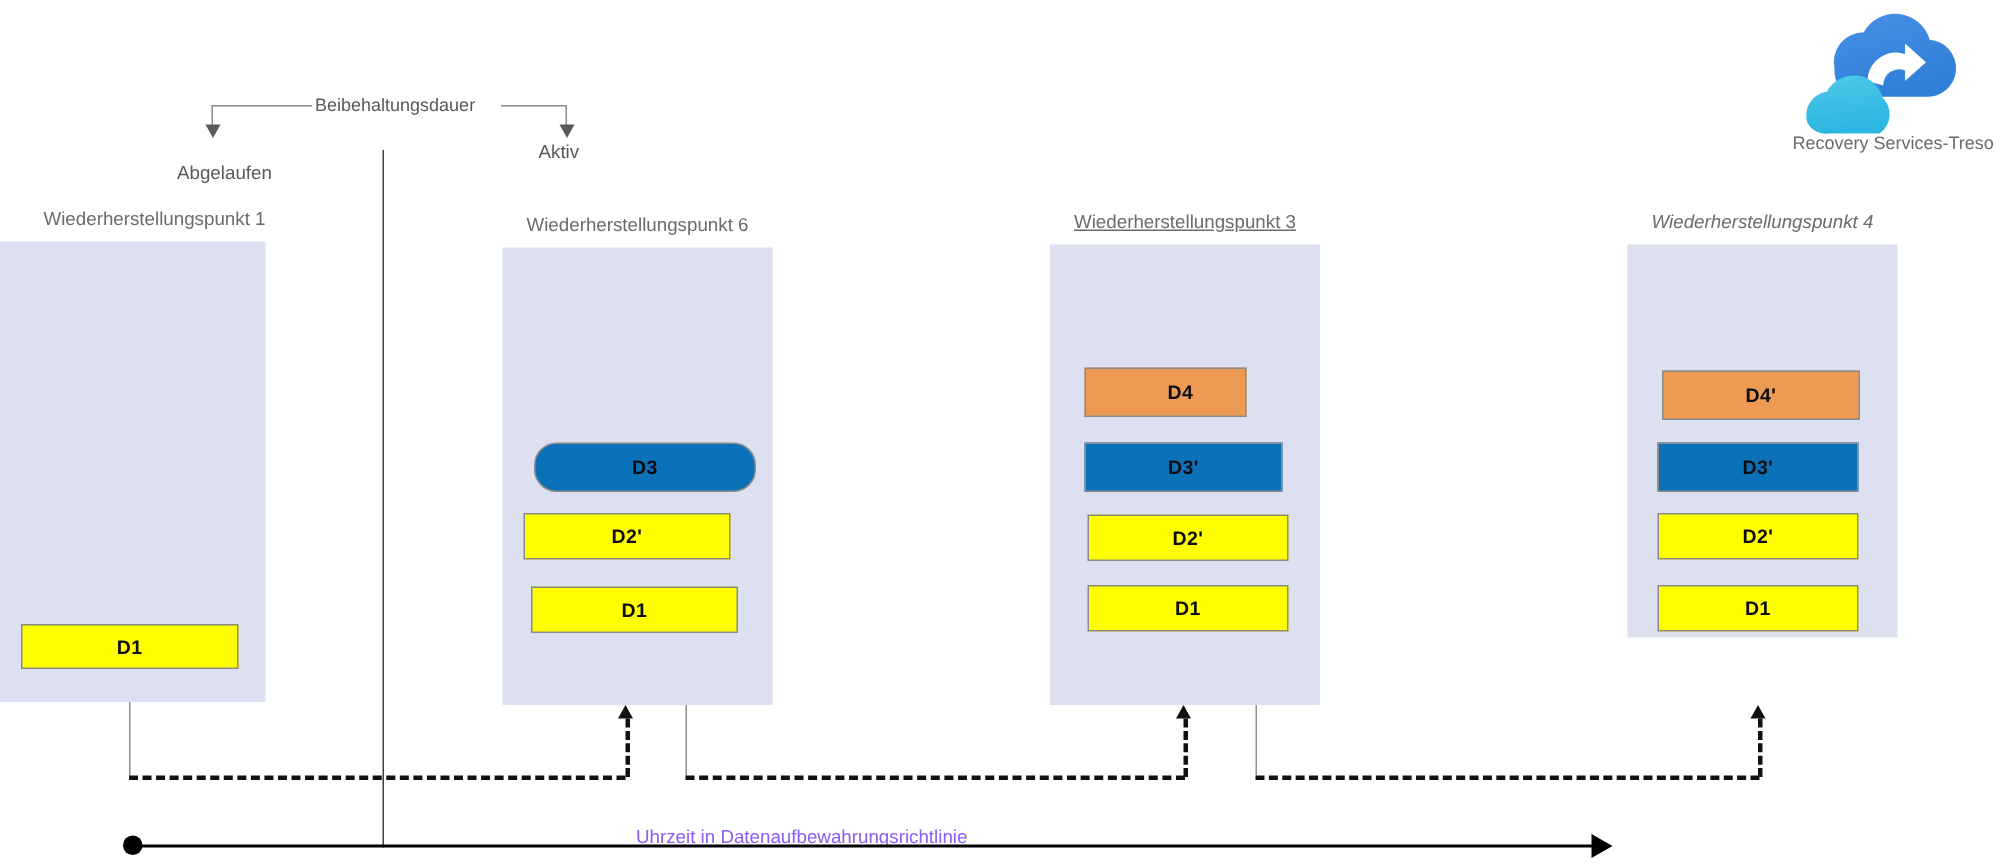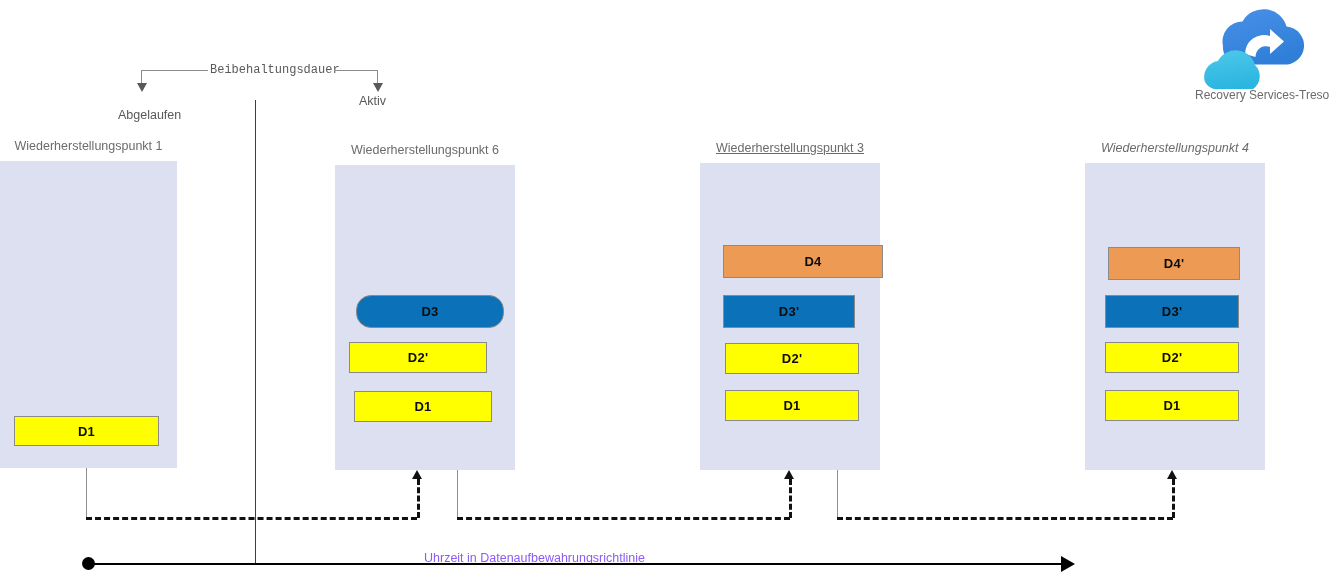--- a/index.html
+++ b/index.html
@@ -15,21 +15,20 @@
     font-family: "Liberation Sans", sans-serif;
     overflow: hidden;
   }
 
   
   .retention-label {
     position: absolute;
     font-size: 12px;
     color: #595959;
     white-space: nowrap;
-    font-family: Liberation Mono, monospace;
   }
   .bracket-h {
     position: absolute;
     height: 0;
     border-top: 1.5px solid #8c8c8c;
   }
   .bracket-v {
     position: absolute;
     width: 0;
     border-left: 1.5px solid #8c8c8c;
@@ -185,42 +184,42 @@
 
   <div class="bracket-h" style="left:334px; top:70px; width:44px;"></div>
   <div class="bracket-v" style="left:377px; top:70px; height:14px;"></div>
   <div class="arrow-down" style="left:373px; top:83px;"></div>
 
   <div class="edge-label" style="left:118px; top:108px;">Abgelaufen</div>
   <div class="edge-label" style="left:359px; top:94px;">Aktiv</div>
 
   <div class="divider" style="left:255px; top:100px; height:465px;"></div>
 
-  <div class="rp-title" style="left:0px; top:139px; width:177px;">Wiederherstellungspunkt 1</div>
+  <div class="rp-title" style="left:0px; top:139px; width:177px;text-align:right;">Wiederherstellungspunkt 1</div>
   <div class="rp-panel" style="left:0px; top:161px; width:177px; height:307px;">
     <div class="blk blk-yellow" style="left:14px; top:255px; width:145px; height:30px;">D1</div>
   </div>
 
   <div class="rp-title" style="left:335px; top:143px; width:180px;">Wiederherstellungspunkt 6</div>
   <div class="rp-panel" style="left:335px; top:165px; width:180px; height:305px;">
     <div class="blk blk-blue" style="left:21px; top:130px; width:148px; height:33px; color:#0d0d0d;border-radius:15px;">D3</div>
     <div class="blk blk-yellow" style="left:14px; top:177px; width:138px; height:31px;">D2'</div>
     <div class="blk blk-yellow" style="left:19px; top:226px; width:138px; height:31px;">D1</div>
   </div>
 
   <div class="rp-title" style="left:700px; top:141px; width:180px;text-decoration:underline;">Wiederherstellungspunkt 3</div>
   <div class="rp-panel" style="left:700px; top:163px; width:180px; height:307px;">
-    <div class="blk blk-orange" style="left:23px; top:82px; width:160px; height:33px;padding-left:20px;">D4</div>
+    <div class="blk blk-orange" style="left:23px; top:82px; width:108px; height:33px;padding-left:20px;">D4</div>
     <div class="blk blk-blue" style="left:23px; top:132px; width:132px; height:33px;">D3'</div>
     <div class="blk blk-yellow" style="left:25px; top:180px; width:134px; height:31px;">D2'</div>
     <div class="blk blk-yellow" style="left:25px; top:227px; width:134px; height:31px;">D1</div>
   </div>
 
   <div class="rp-title" style="left:1085px; top:141px; width:180px;font-style:italic;">Wiederherstellungspunkt 4</div>
-  <div class="rp-panel" style="left:1085px; top:163px; width:180px; height:307px;">
+  <div class="rp-panel" style="left:1085px; top:163px; width:180px; height:262px;">
     <div class="blk blk-orange" style="left:23px; top:84px; width:132px; height:33px;">D4'</div>
     <div class="blk blk-blue" style="left:20px; top:132px; width:134px; height:33px;">D3'</div>
     <div class="blk blk-yellow" style="left:20px; top:179px; width:134px; height:31px;">D2'</div>
     <div class="blk blk-yellow" style="left:20px; top:227px; width:134px; height:31px;">D1</div>
   </div>
 
   <div class="conn-v-solid" style="left:86px; top:468px; height:49px;"></div>
   <div class="conn-h-dash" style="left:86px; top:517px; width:331px;"></div>
   <div class="conn-v-dash" style="left:417px; top:479px; height:39px;"></div>
   <div class="conn-arrow-up" style="left:412px; top:470px;"></div>

